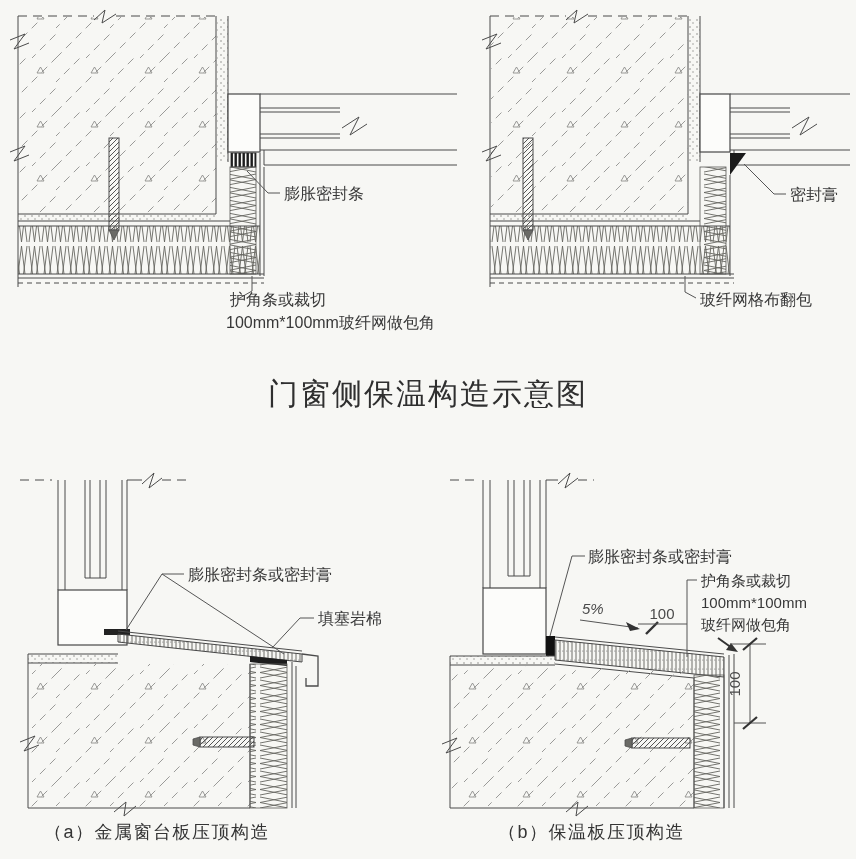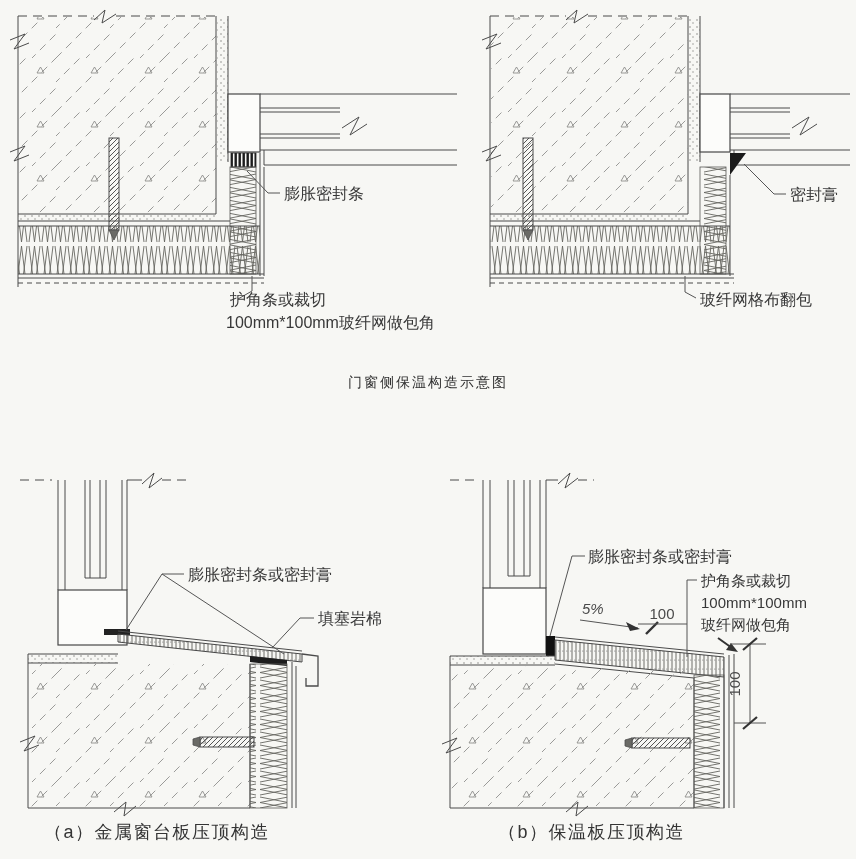--- a/index.html
+++ b/index.html
@@ -9,21 +9,21 @@
     font-family:"Liberation Sans","DejaVu Sans",sans-serif;
     color:#333;
     position:relative;
     overflow:hidden;
   }
   .stage{position:absolute;inset:0;}
   svg{position:absolute;overflow:visible;}
   .svg-defs{position:absolute;width:0;height:0;}
   .diagram-title{
     position:absolute;top:374px;left:0;right:0;
-    text-align:center;font-size:14px;letter-spacing:2px;
+    text-align:center;font-size:30px;letter-spacing:2px;
     color:#2f2f2f;font-weight:500;
   }
   .caption{
     position:absolute;top:820px;font-size:18px;letter-spacing:1.5px;
     color:#343434;font-weight:500;
   }
   .caption-a{left:44px;}
   .caption-b{left:498px;}
   text{fill:#383838;}
   .lbl{font-size:16px;}

